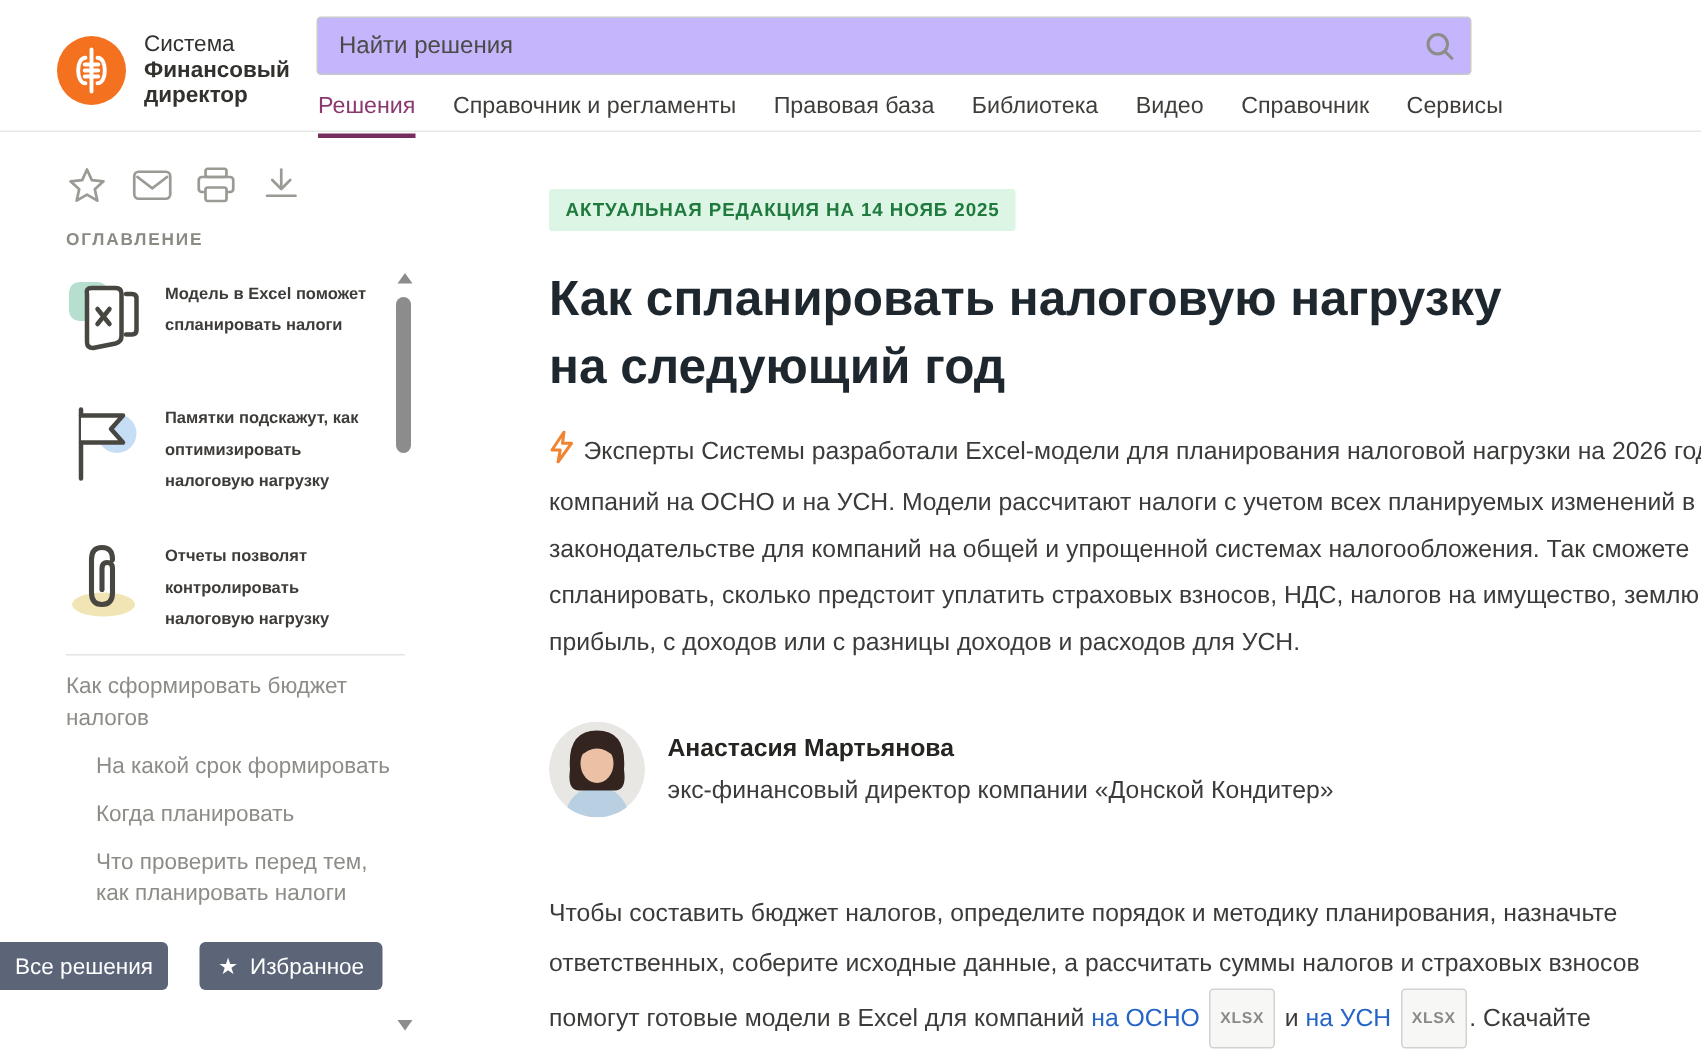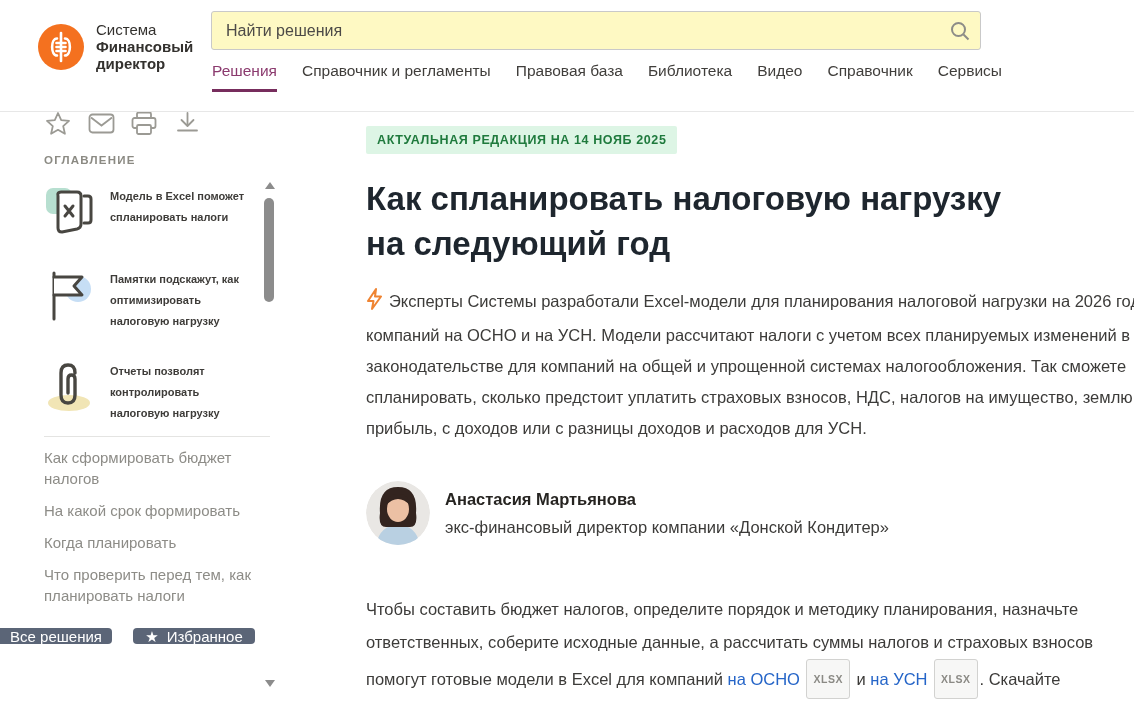--- a/index.html
+++ b/index.html
@@ -1,27 +1,27 @@
 <!DOCTYPE html>
 <html><head>
 <meta charset="utf-8">
 <style>
   * { margin:0; padding:0; box-sizing:border-box; }
   html,body { width:1134px; height:704px; overflow:hidden; background:#fff;
     font-family:"Liberation Sans", sans-serif; }
 
   
-  .header { position:relative; width:1134px; height:112px; background:#fff;
+  .header { position:relative; width:1134px; height:88px; background:#fff;
     border-bottom:1px solid #e7e7e7; z-index:5; }
   .logo { position:absolute; left:38px; top:21px; display:flex; align-items:center; }
   .logo-icon { width:46px; height:46px; flex:0 0 46px; }
   .logo-text { margin-left:12px; font-size:15px; line-height:17px; color:#33312e; }
   .logo-text .b { font-weight:bold; }
   .search-box { position:absolute; left:211px; top:11px; width:770px; height:39px;
-    border:1px solid #c9c9c9; border-radius:3px; display:flex; align-items:center; background:#fef9c3; }
+    border:1px solid #c9c9c9; border-radius:3px; display:flex; align-items:center; background:#c4b5fd; }
   .search-box input { flex:1; border:none; outline:none; font-size:16px; color:#333;
     padding:0 10px 0 14px; font-family:"Liberation Sans", sans-serif; background:transparent; }
   .search-box input::placeholder { color:#4c4a47; opacity:1; }
   .search-btn { width:40px; height:100%; border:none; background:transparent; cursor:pointer;
     display:flex; align-items:center; justify-content:center; }
   .nav { position:absolute; left:212px; top:60px; display:flex; gap:25px; }
   .nav-item { font-size:15.5px; color:#403e3b; height:32px; line-height:22px; cursor:pointer;
     border-bottom:3px solid transparent; }
   .nav-item.active { color:#8b3a6e; border-bottom-color:#772d5d; }
 
@@ -33,30 +33,30 @@
   .tool-btn svg { stroke:#9b9a94; }
   .toc-heading { position:absolute; left:44px; top:75px; font-size:11.5px; font-weight:bold;
     letter-spacing:1.2px; color:#8b8a83; }
   .toc-cards { position:absolute; left:44px; top:105px; width:212px; }
   .toc-card { display:flex; gap:14px; margin-bottom:27px; cursor:pointer; }
   .toc-card-icon { flex:0 0 52px; width:52px; height:56px; position:relative; }
   .toc-card-label { font-size:11px; font-weight:bold; color:#3e3c39; line-height:21px; padding-top:2px; }
   .toc-divider { position:absolute; left:44px; top:357px; width:226px; border-top:1px solid #e4e4e2; }
   .toc-links { position:absolute; left:44px; top:368px; width:220px; }
   .toc-link { font-size:15px; color:#8d8c87; line-height:21px; margin-bottom:11px; cursor:pointer; }
-  .toc-link.indent { }
+  .toc-link.indent { margin-left:20px; }
   .side-scrollbar { position:absolute; left:263px; top:103px; width:13px; height:505px; }
   .scroll-up { position:absolute; top:0; left:2px; width:0; height:0;
     border-left:5px solid transparent; border-right:5px solid transparent; border-bottom:7px solid #8c8c8c; }
   .scroll-thumb { position:absolute; top:16px; left:1px; width:10px; height:104px;
     background:#8c8c8c; border-radius:6px; }
   .scroll-down { position:absolute; bottom:0; left:2px; width:0; height:0;
     border-left:5px solid transparent; border-right:5px solid transparent; border-top:7px solid #8c8c8c; }
   .side-buttons { position:absolute; left:0; top:549px; display:flex; gap:21px; }
-  .btn-slate { background:#5b6577; color:#fff; border:none; font-size:15px; height:16px;
+  .btn-slate { background:#5b6577; color:#fff; border:none; font-size:15px; height:32px;
     font-family:"Liberation Sans", sans-serif; cursor:pointer; display:flex;
     align-items:center; justify-content:center; gap:8px; }
   .btn-all { width:112px; border-radius:0 4px 4px 0; }
   .btn-fav { width:122px; border-radius:4px; }
   .btn-fav .star-glyph { font-size:15px; line-height:1; }
 
   
   .article { position:absolute; left:333px; top:92px; width:790px;margin-left:33px; }
   .badge { display:inline-block; margin-top:34px; background:#ddf5e5; color:#1f7a3d;
     font-size:12.5px; font-weight:bold; letter-spacing:0.6px; padding:7px 11px; border-radius:2px; }

